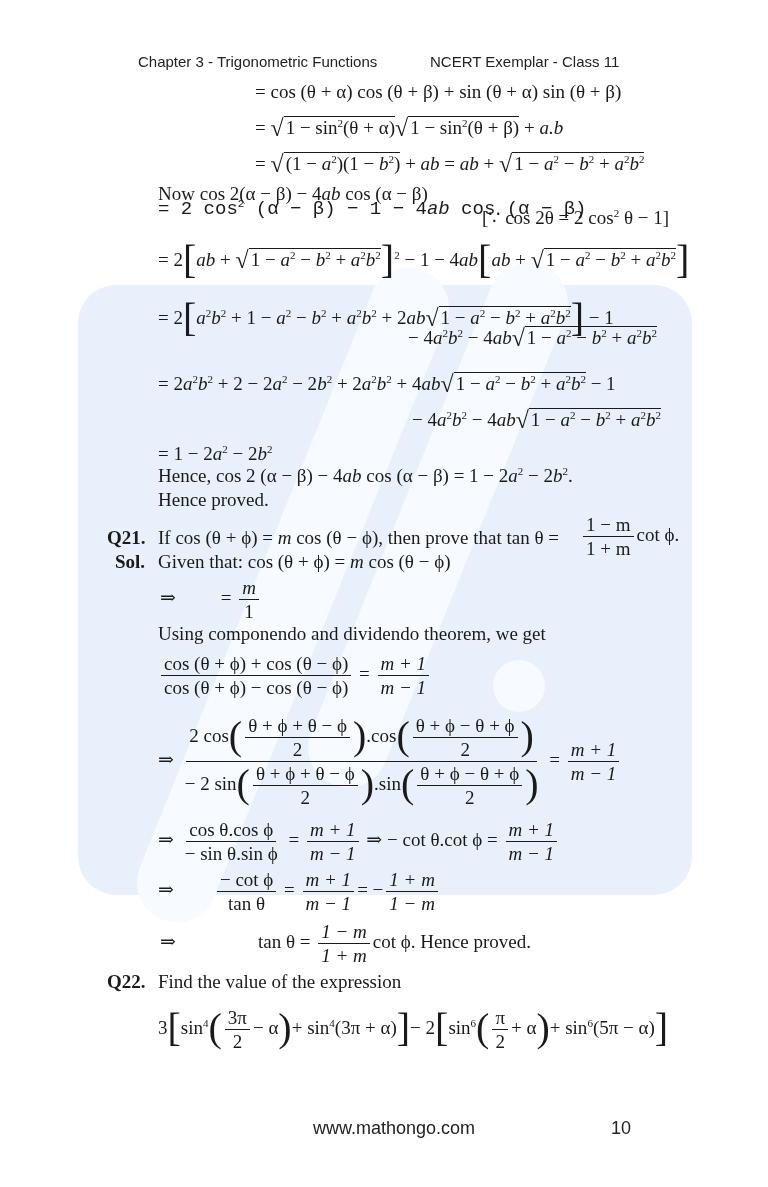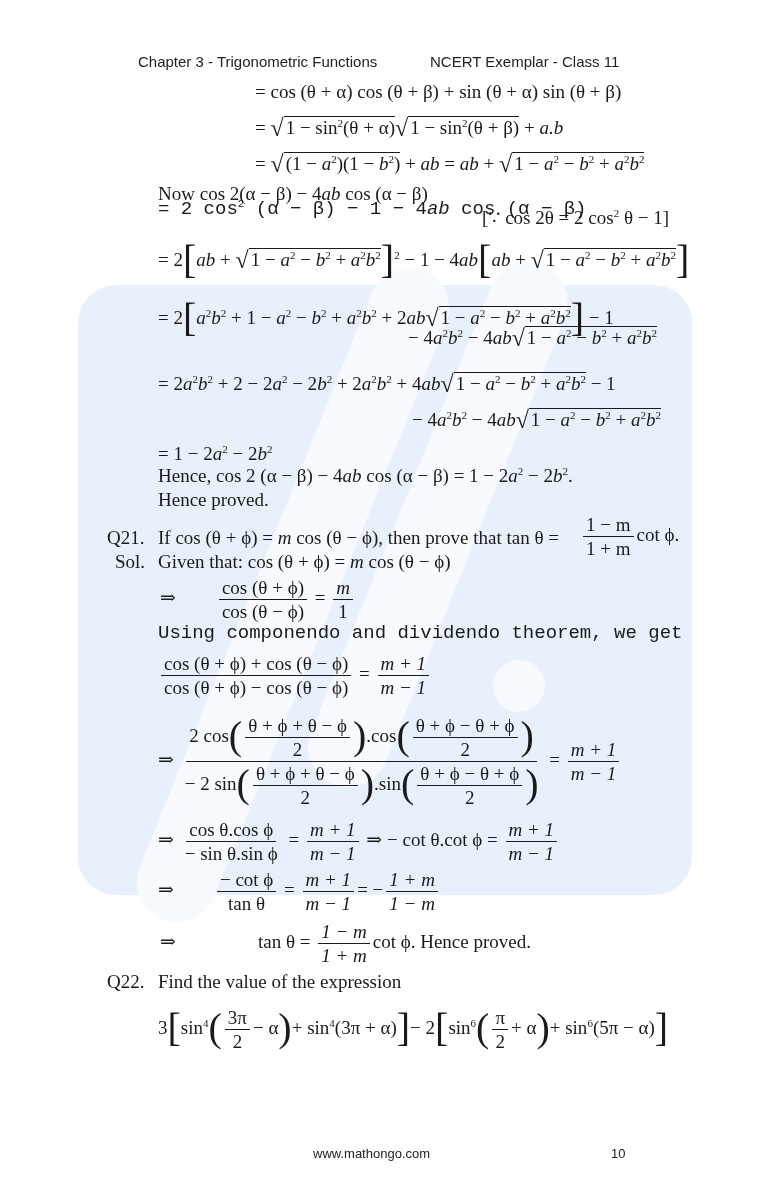--- a/index.html
+++ b/index.html
@@ -1,34 +1,34 @@
 <!DOCTYPE html>
 <html><head>
 <meta charset="utf-8">
 <style>
   html, body { margin:0; padding:0; }
   body { width:768px; height:1187px; background:#ffffff; position:relative; overflow:hidden;
          font-family:"Liberation Serif","DejaVu Serif",serif; color:#1a1a1a; }
   .abs { position:absolute; }
   .hdr { font-family:"Liberation Sans","DejaVu Sans",sans-serif; font-size:15px; color:#222; top:53px; }
-  .ftr { font-family:"Liberation Sans","DejaVu Sans",sans-serif; font-size:13px; color:#222; top:1118px;margin-top:28px; }
+  .ftr { font-family:"Liberation Sans","DejaVu Sans",sans-serif; font-size:18px; color:#222; top:1118px; }
   
   .wm { left:78px; top:285px; width:614px; height:610px; background:#e8f0fb; border-radius:38px; }
   .stripe { position:absolute; background:#f7fafe; border-radius:40px; transform:rotate(22deg); transform-origin:center; }
   .dot { position:absolute; width:52px; height:52px; border-radius:50%; background:#f7fafe; }
   .line { position:absolute; font-size:19px; white-space:nowrap; line-height:1; }
   .it { font-style:italic; }
   sup { font-size:11px; vertical-align:7px; line-height:0; }
   .sq { border-top:1.3px solid #1a1a1a; padding-left:2px; }
   .rad { font-size:24px; position:relative; top:2px; }
   .frac { display:inline-flex; flex-direction:column; align-items:center; vertical-align:middle; margin:0 3px;justify-content:center; }
   .frac .n { border-bottom:1.3px solid #1a1a1a; padding:0 3px 2px; }
   .frac .d { padding:2px 3px 0; }
   .big { font-size:40px; font-weight:100; vertical-align:middle; position:relative; top:-2px; }
-  .bold { font-weight:normal; }
+  .bold { font-weight:bold; }
 </style>
 </head>
 <body>
 
 <div class="abs wm">
   <div class="stripe" style="left:175px; top:-40px; width:80px; height:700px;"></div>
   <div class="stripe" style="left:320px; top:-40px; width:80px; height:560px;"></div>
   <div class="dot" style="left:415px; top:375px;"></div>
 </div>
 
@@ -84,29 +84,26 @@
   <span class="frac">
       <span class="n">1 − m</span>
       <span class="d">1 + m</span>
     </span><span>cot ϕ.</span>
 </div>
 <div class="line bold" style="left:115px; top:552px;">Sol.</div>
 <div class="line" style="left:158px; top:552px;">
   <span>Given that: cos (θ + ϕ) = </span><span class="it">m</span><span> cos (θ − ϕ)</span>
 </div>
 <div class="line" style="left:160px; top:578px;">
-  <span style="margin-right:40px;">⇒</span><span class="frac">
-      <span class="n">cos (θ + ϕ)</span>
-      <span class="d">cos (θ − ϕ)</span>
-    </span> <span>=</span> <span class="frac">
+  <span style="margin-right:40px;">⇒</span> <span>=</span> <span class="frac">
       <span class="n it">m</span>
       <span class="d">1</span>
     </span>
 </div>
-<div class="line" style="left:158px; top:624px;font-family:Liberation Mono, monospace;">Using componendo and dividendo theorem, we get</div>
+<div class="line" style="left:158px; top:624px;">Using componendo and dividendo theorem, we get</div>
 <div class="line" style="left:158px; top:654px;">
   <span class="frac">
       <span class="n">cos (θ + ϕ) + cos (θ − ϕ)</span>
       <span class="d">cos (θ + ϕ) − cos (θ − ϕ)</span>
     </span> <span>=</span> <span class="frac">
       <span class="n it">m + 1</span>
       <span class="d it">m − 1</span>
     </span>
 </div>
 <div class="line" style="left:158px; top:716px;">

